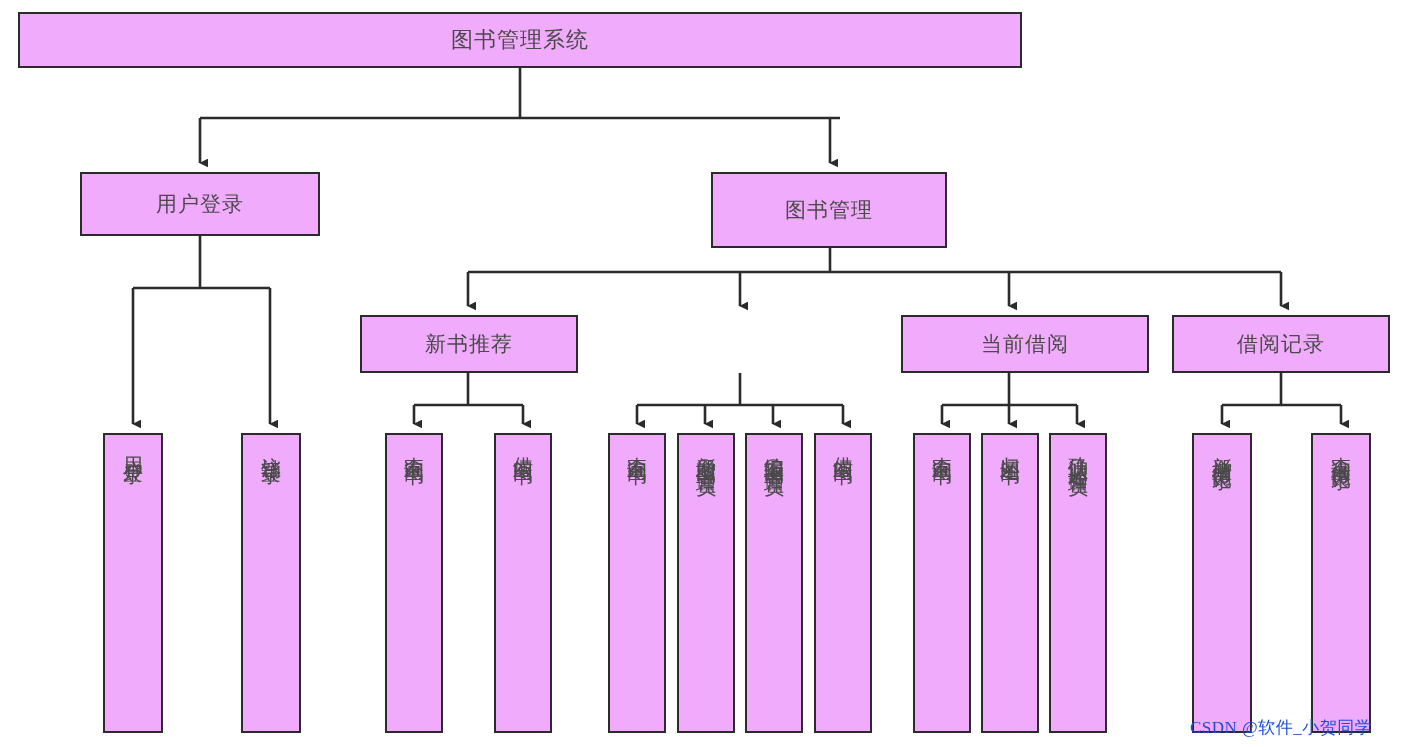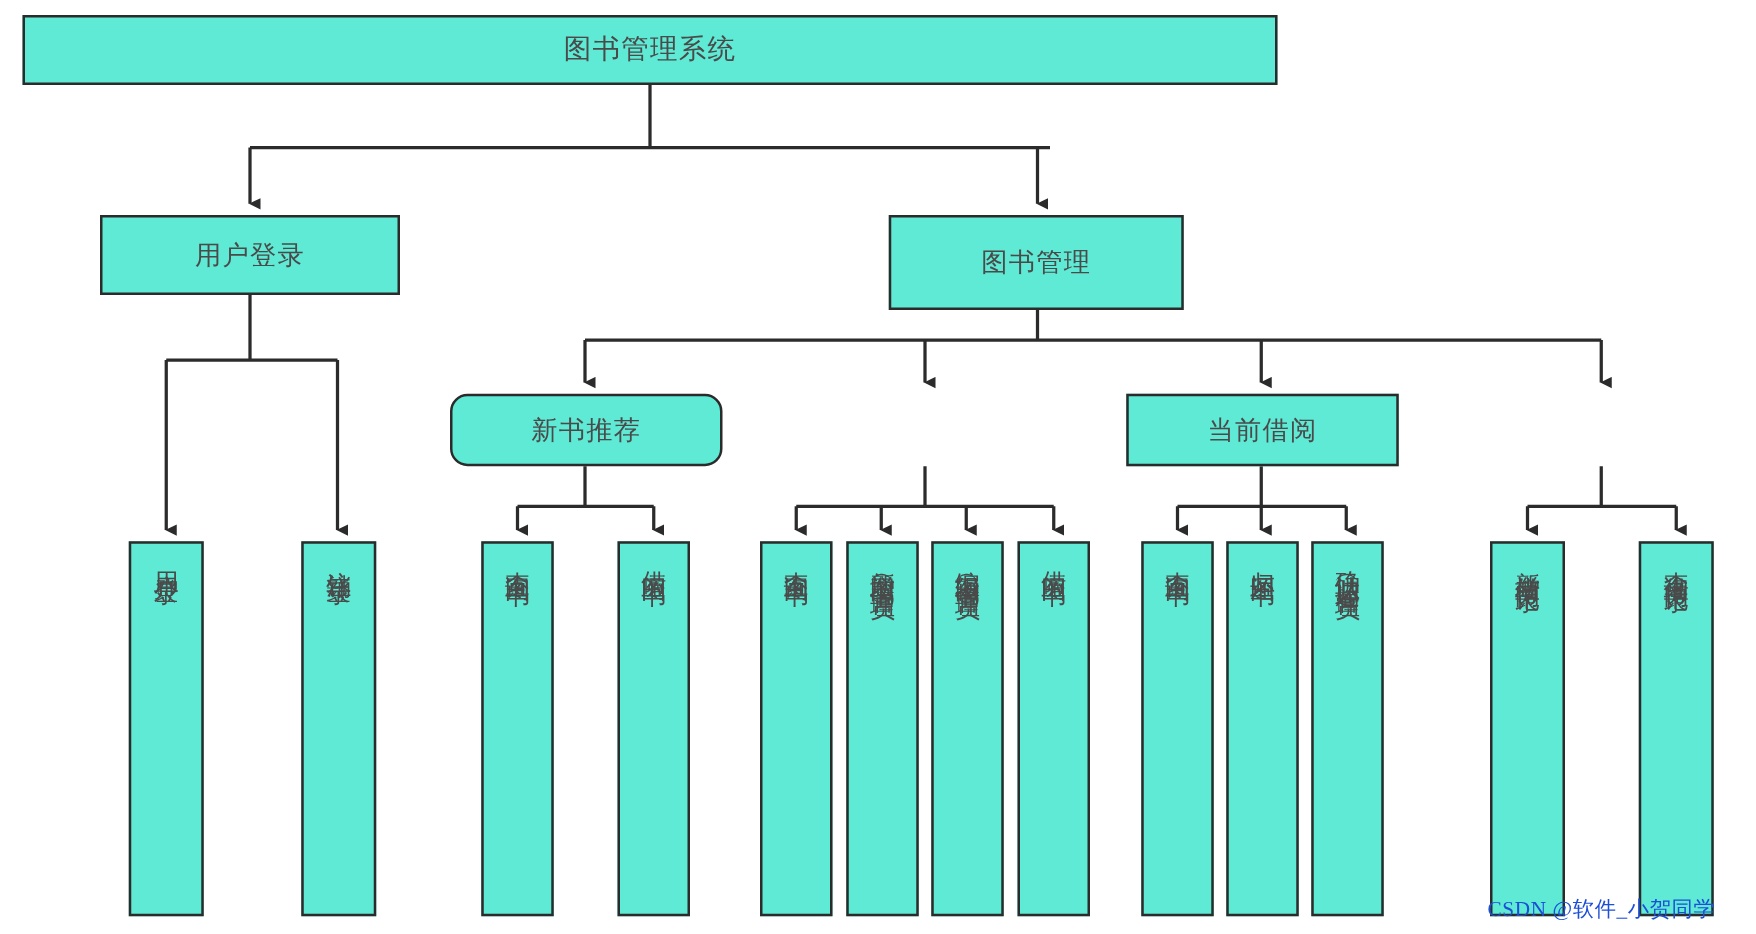--- a/index.html
+++ b/index.html
@@ -20,21 +20,21 @@
     left: 0;
     top: 0;
     width: 1405px;
     height: 747px;
     pointer-events: none;
   }
   .node {
     position: absolute;
     box-sizing: border-box;
     border: 2.5px solid #2b2b2b;
-    background: #5eead4;
+    background: #f0abfc;
     display: flex;
     align-items: center;
     justify-content: center;
     color: #3a3a3a;
   }
   .node .lbl {
     font-size: 21px;
     line-height: 1.25;
     letter-spacing: 1px;
     white-space: nowrap;
@@ -124,29 +124,32 @@
   </div>
 
   <div class="node" style="left:80px; top:172px; width:240px; height:64px;">
     <span class="lbl">用户登录</span>
   </div>
 
   <div class="node" style="left:711px; top:172px; width:236px; height:76px;">
     <span class="lbl">图书管理</span>
   </div>
 
-  <div class="node" style="left:360px; top:315px; width:218px; height:58px;border-radius:14px;">
+  <div class="node" style="left:360px; top:315px; width:218px; height:58px;">
     <span class="lbl">新书推荐</span>
   </div>
 
 
-  <div class="node" style="left:901px; top:315px; width:218px; height:58px;">
+  <div class="node" style="left:901px; top:315px; width:248px; height:58px;">
     <span class="lbl">当前借阅</span>
   </div>
 
+  <div class="node" style="left:1172px; top:315px; width:218px; height:58px;">
+    <span class="lbl">借阅记录</span>
+  </div>
 
   <div class="node leaf" style="left:103px; top:433px; width:60px; height:300px;">
     <span class="lbl">用户登录</span>
   </div>
 
   <div class="node leaf" style="left:241px; top:433px; width:60px; height:300px;">
     <span class="lbl">注销登录</span>
   </div>
 
   <div class="node leaf" style="left:385px; top:433px; width:58px; height:300px;">

